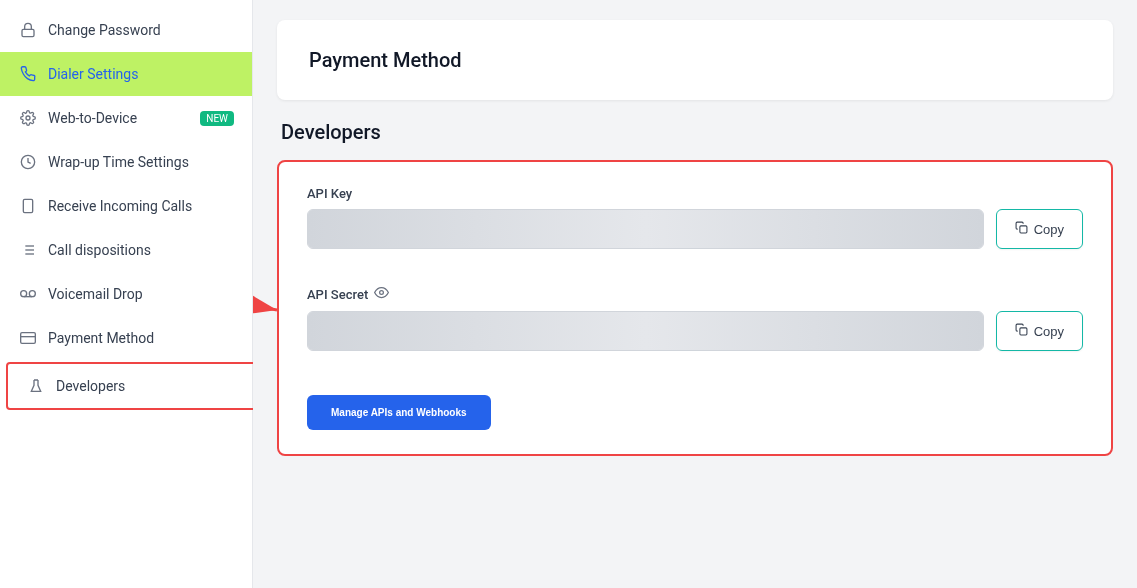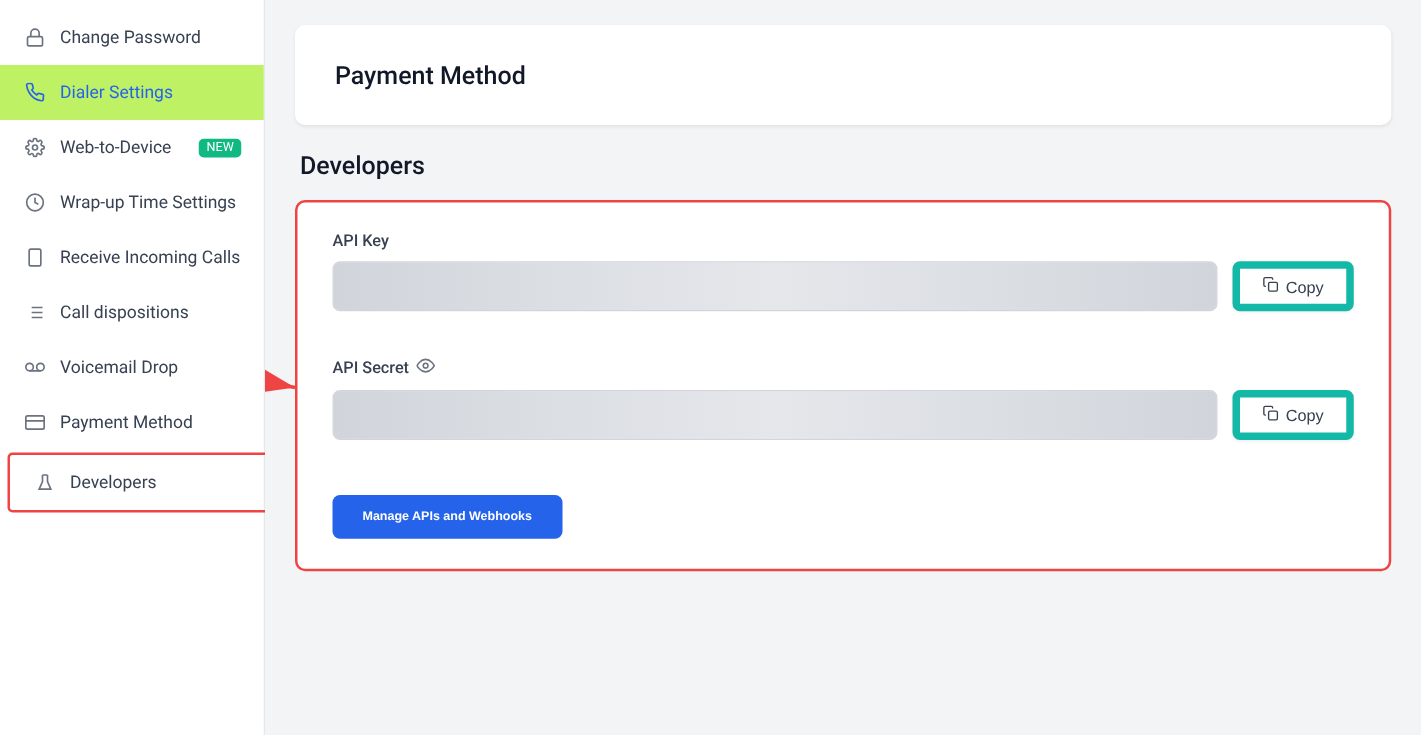--- a/index.html
+++ b/index.html
@@ -7,21 +7,21 @@
       font-family: -apple-system, BlinkMacSystemFont, 'Segoe UI', Roboto, sans-serif;
       background: #f3f4f6;
       display: flex;
       width: 1137px;
       height: 588px;
       overflow: hidden;
     }
 
     
     .sidebar {
-      width: 212px;
+      width: 253px;
       background: #ffffff;
       border-right: 1px solid #e5e7eb;
       display: flex;
       flex-direction: column;
       padding: 8px 0;
       flex-shrink: 0;
     }
     .sidebar-item {
       display: flex;
       align-items: center;
@@ -133,21 +133,21 @@
     .field-input-inner {
       width: 100%;
       height: 100%;
       background: linear-gradient(90deg, #d1d5db 0%, #e5e7eb 50%, #d1d5db 100%);
       border-radius: 5px;
     }
 
     .copy-btn {
       height: 40px;
       padding: 0 18px;
-      border: 6px solid #14b8a6;
+      border: 1px solid #14b8a6;
       border-radius: 6px;
       background: #ffffff;
       cursor: pointer;
       font-size: 13px;
       color: #374151;
       display: flex;
       align-items: center;
       gap: 6px;
       white-space: nowrap;
       box-shadow: 0 1px 2px rgba(0,0,0,0.05);

